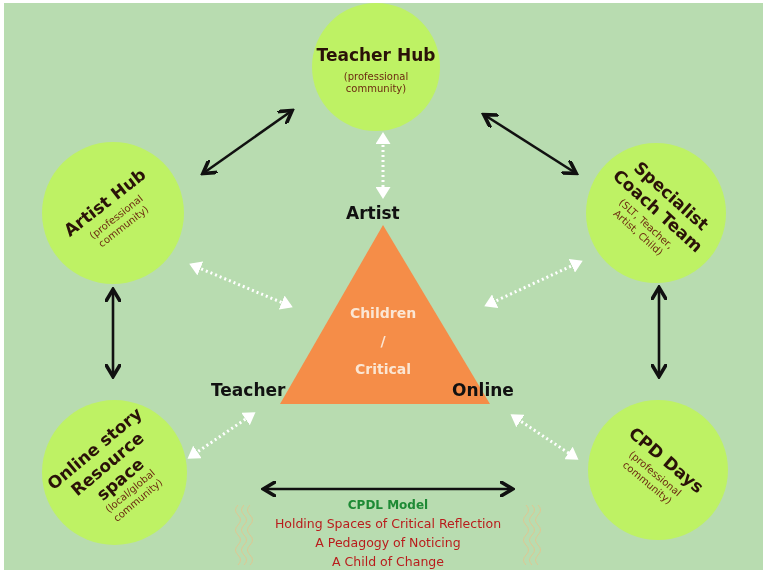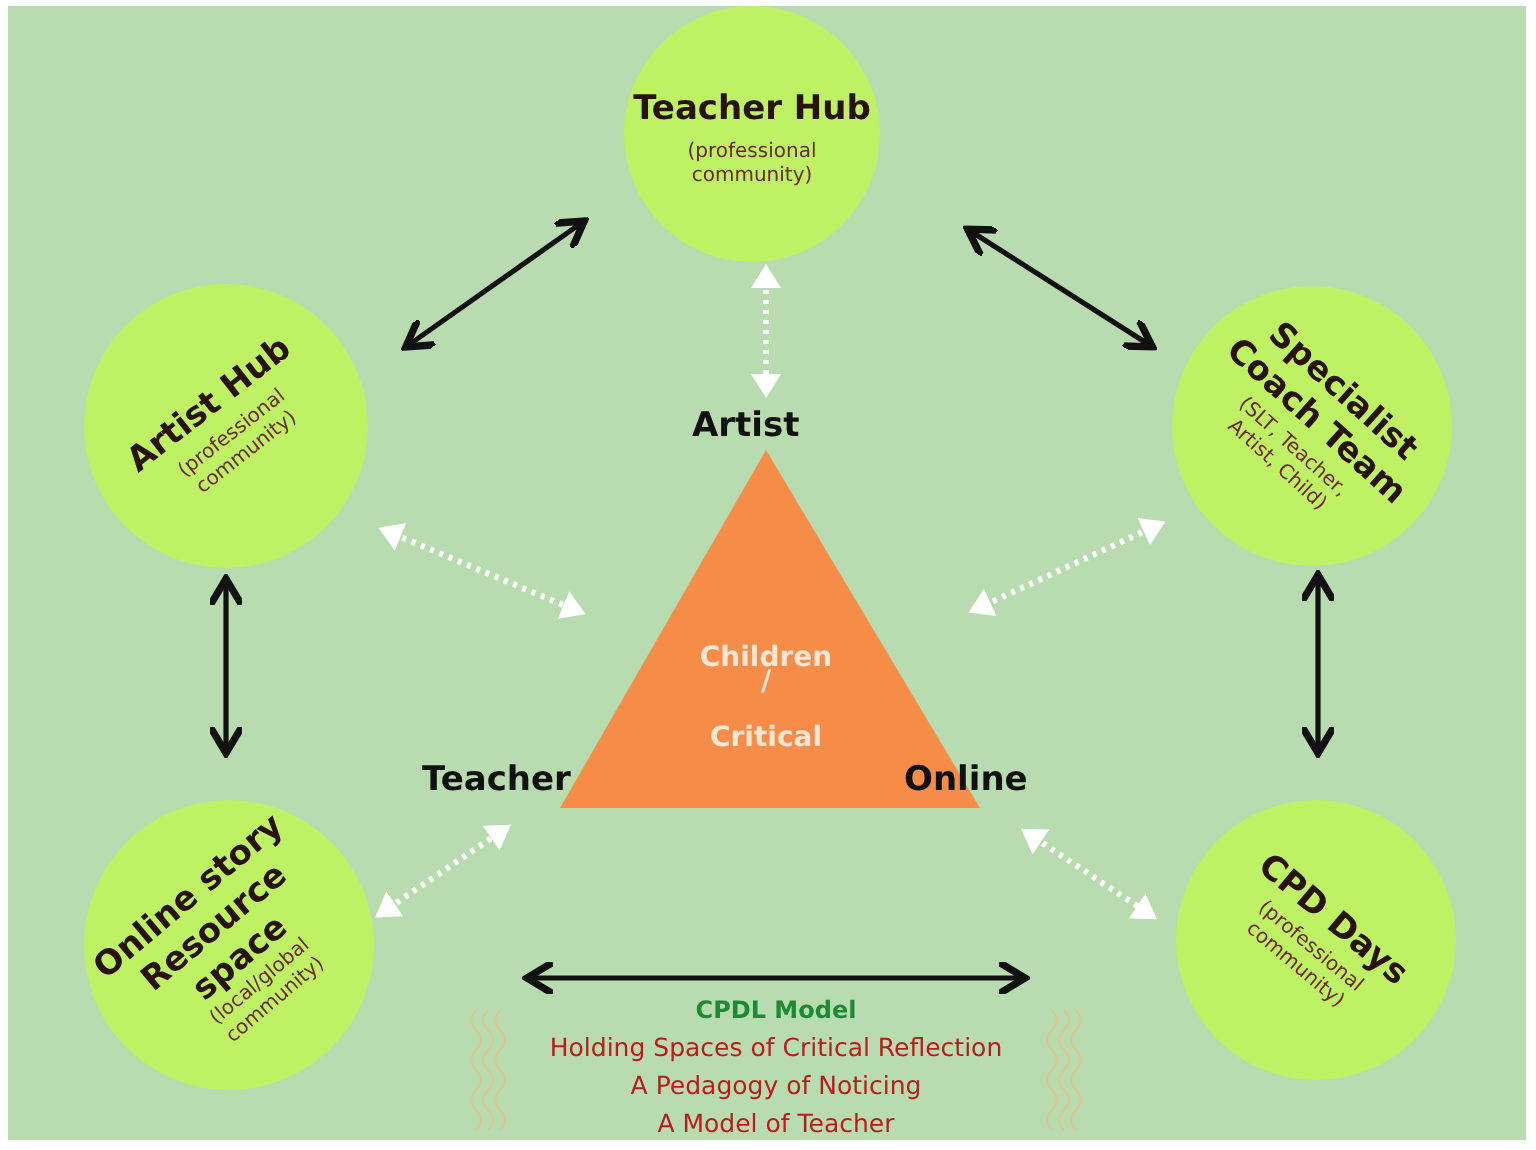--- a/index.html
+++ b/index.html
@@ -98,22 +98,22 @@
     <path d="M526,505 q5,5 0,10 q-5,5 0,10 q5,5 0,10 q-5,5 0,10 q5,5 0,10 q-5,5 0,10"></path>
     <path d="M532,505 q5,5 0,10 q-5,5 0,10 q5,5 0,10 q-5,5 0,10 q5,5 0,10 q-5,5 0,10"></path>
     <path d="M538,505 q5,5 0,10 q-5,5 0,10 q5,5 0,10 q-5,5 0,10 q5,5 0,10 q-5,5 0,10"></path>
   </g>
 </svg>
 
 <div class="vlabel" style="left:346px;top:203px;">Artist</div>
 <div class="vlabel" style="left:211px;top:380px;">Teacher</div>
 <div class="vlabel" style="left:452px;top:380px;">Online</div>
 
-<div class="tri-text" style="left:323px;top:305px;margin-top:16px;">Children</div>
+<div class="tri-text" style="left:323px;top:305px;">Children</div>
 <div class="tri-text" style="left:323px;top:333px;">/</div>
 <div class="tri-text" style="left:323px;top:361px;">Critical</div>
 
 <div class="model" style="top:496px;">
   <div class="model-title">CPDL Model</div>
   <div class="model-line">Holding Spaces of Critical Reflection</div>
   <div class="model-line">A Pedagogy of Noticing</div>
-  <div class="model-line">A Model of Teacher</div>
+  <div class="model-line">A Child of Change</div>
 </div>
 
 </body></html>

